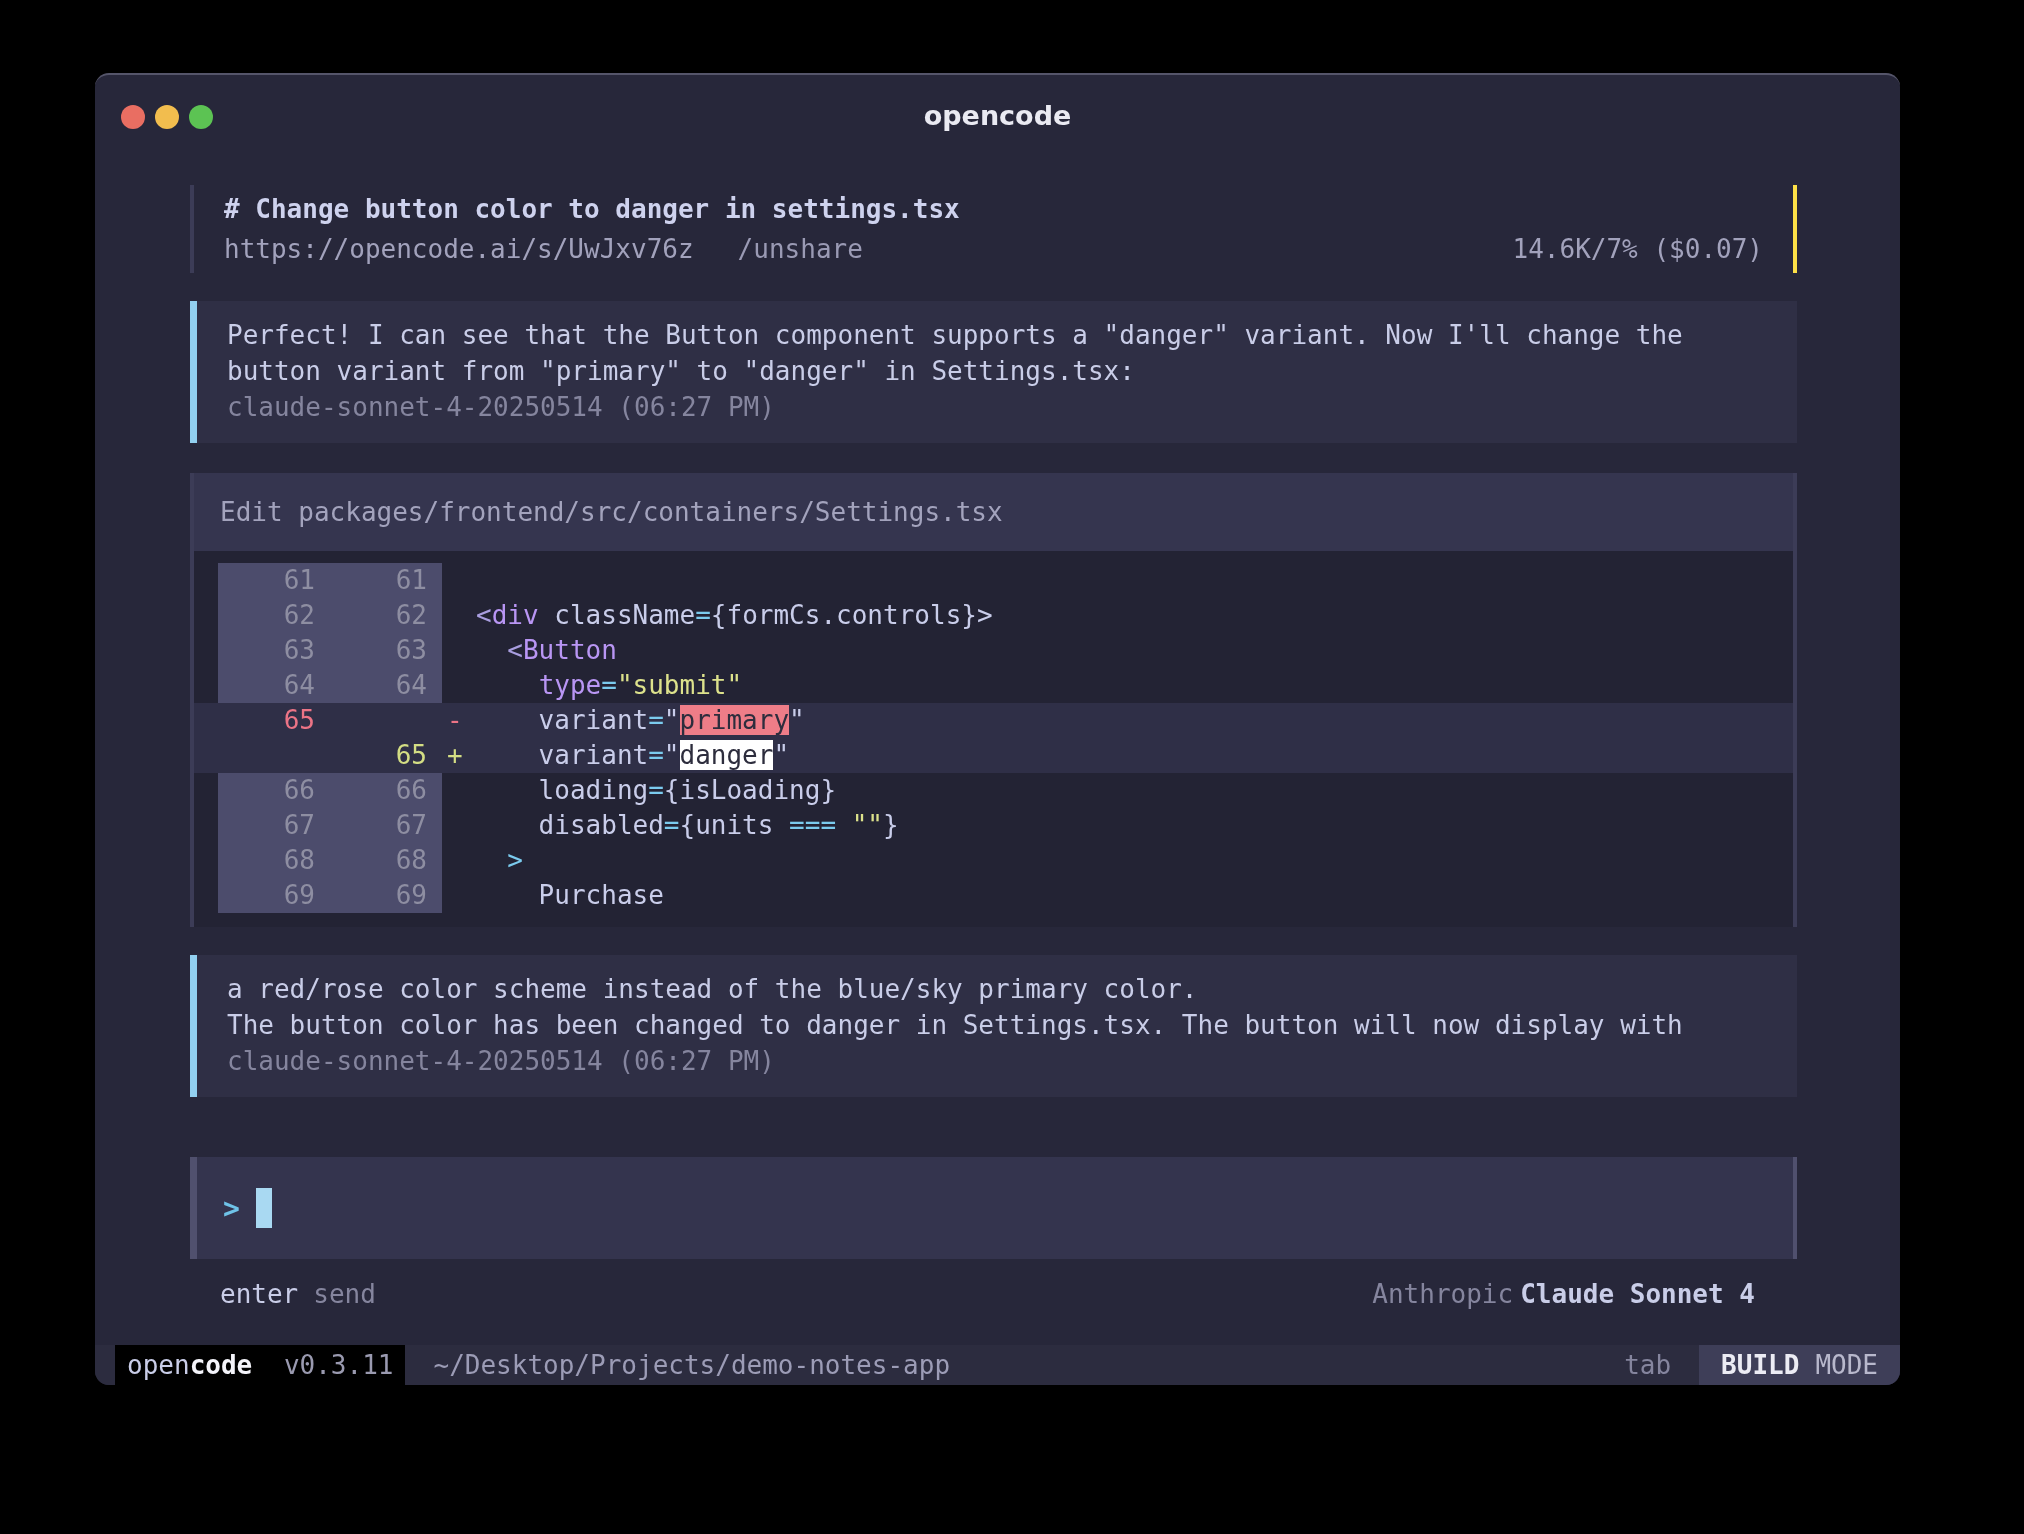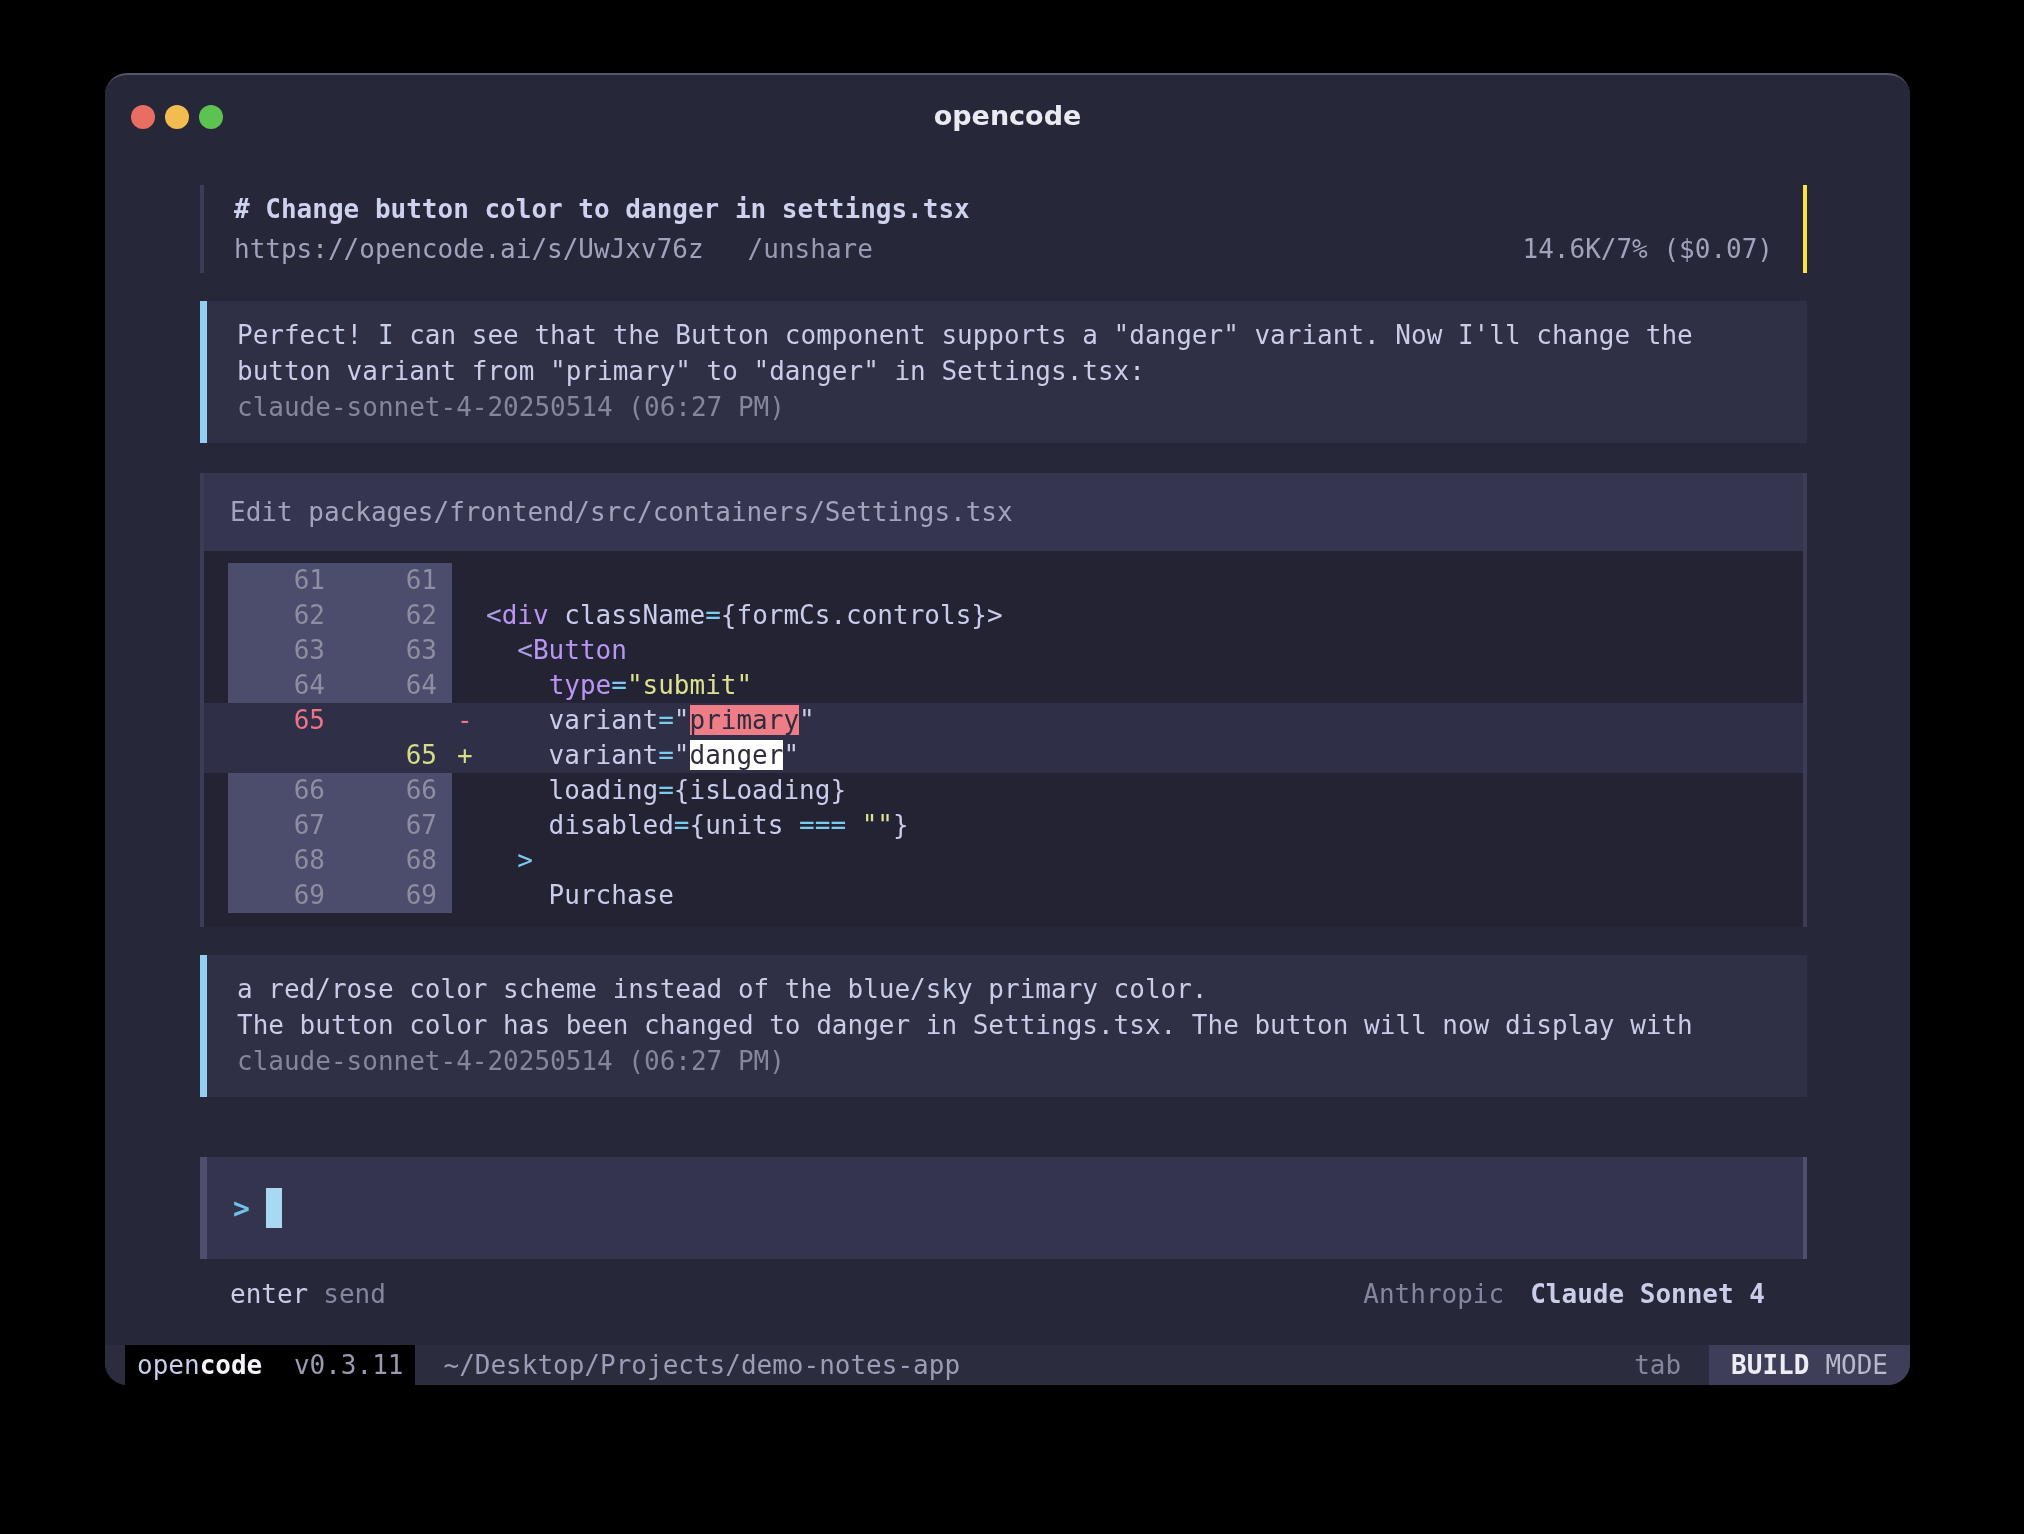--- a/index.html
+++ b/index.html
@@ -3,22 +3,22 @@
 <meta charset="utf-8">
 <style>
   * { box-sizing: border-box; }
   html,body { margin:0; padding:0; }
   body {
     width:2024px; height:1534px; background:#000;
     font-family:"DejaVu Sans Mono","Liberation Mono",monospace;
     position:relative; overflow:hidden;
   }
   .window {
-    position:absolute; left:105px; top:73px; width:1805px; height:1312px;
-    background:#27273a; border-radius:22px; border-top:2px solid #55556a;
+    position:absolute; left:95px; top:73px; width:1805px; height:1312px;
+    background:#27273a; border-radius:14px; border-top:2px solid #55556a;
     overflow:hidden; display:flex; flex-direction:column;
   }
   
   .titlebar { position:relative; flex:none; height:66px; display:flex; align-items:center; justify-content:center; }
   .lights { position:absolute; left:26px; top:30px; display:flex; gap:10px; }
   .light { width:24px; height:24px; border-radius:50%; border:none; padding:0; }
   .light.red { background:#e96e62; }
   .light.yellow { background:#f2bd4e; }
   .light.green { background:#5cc353; }
   .title {
@@ -67,21 +67,21 @@
   
   .prompt { margin-top:60px; border-left:7px solid #50506e; border-right:4px solid #50506e;
             background:#34344e; height:102px; display:flex; align-items:center; padding-left:26px; }
   .prompt-sym { color:#6fc3e8; font-size:28px; font-weight:bold; }
   .cursor { display:inline-block; width:16px; height:40px; background:#a9d9f2; margin-left:16px; }
 
   .footer-row { display:flex; margin-top:20px; font-size:26px; padding:0 42px 0 30px; }
   .kb-key { color:#c9cde8; }
   .kb-act { color:#85859e; margin-left:15px; }
   .provider { margin-left:auto; color:#85859e; }
-  .model { color:#c9cde8; margin-left:26px; font-weight:bold; }
+  .model { color:#c9cde8; margin-left:7px; font-weight:bold; }
 
   
   .statusbar { margin-top:auto; flex:none; height:40px; background:#2c2c3f;
                display:flex; align-items:center; font-size:26px; }
   .sb-app { background:#000000; height:40px; line-height:40px; margin-left:20px; padding:0 12px; }
   .sb-open { color:#c9cde8; }
   .sb-code { color:#f4f4fa; font-weight:bold; }
   .sb-version { color:#9a9ab0; margin-left:16px; }
   .sb-path { margin-left:28px; color:#9c9cb6; }
   .sb-tab { margin-left:auto; color:#85859e; }

